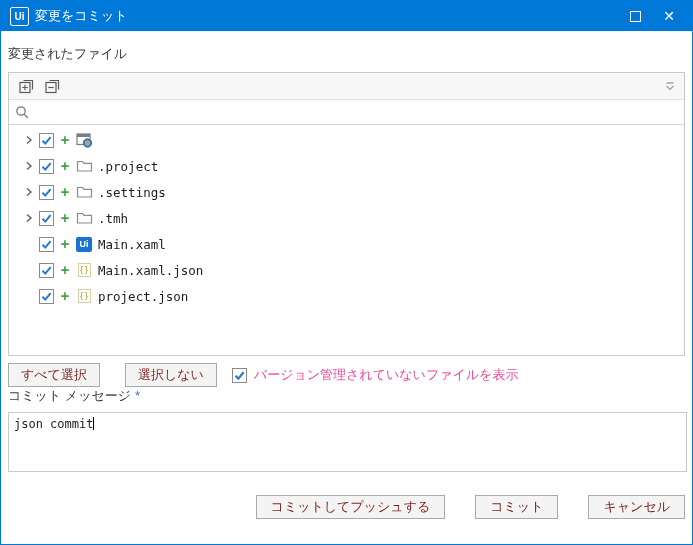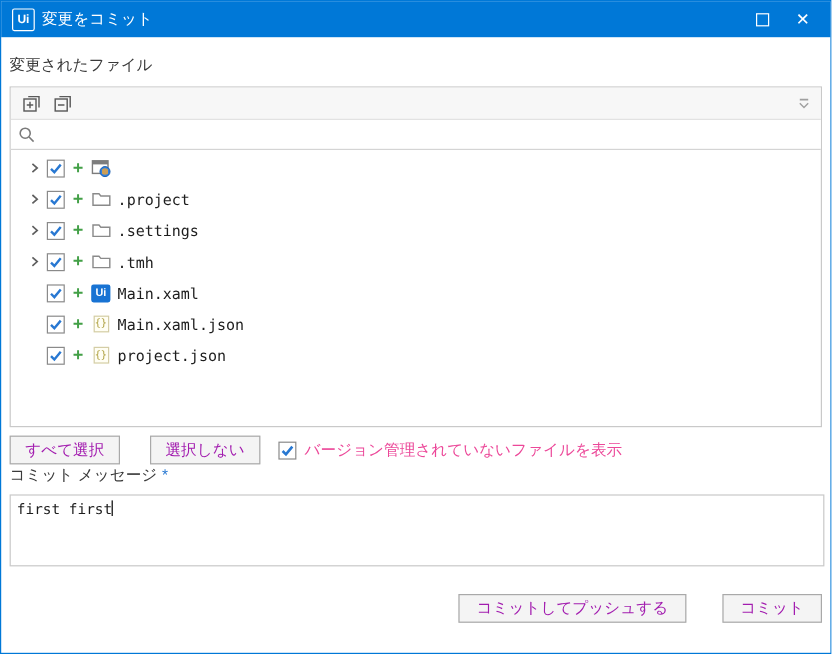--- a/index.html
+++ b/index.html
@@ -36,21 +36,21 @@
   .cbox { width:15px; height:15px; border:1px solid #8a8a8a; background:#fff; margin-left:2px; display:flex; align-items:center; justify-content:center; flex-shrink:0; }
   .status-plus { width:18px; text-align:center; color:#43a047; font-weight:bold; font-size:14px; margin-left:2px; flex-shrink:0; font-family:"DejaVu Sans Mono",monospace; }
   .node-icon { width:20px; display:flex; align-items:center; justify-content:center; flex-shrink:0; }
   .node-label { font-size:12.5px; color:#1d1d1d; margin-left:4px; font-family:"DejaVu Sans Mono",monospace; white-space:pre; }
 
   .ui-file-icon { width:16px; height:15px; background:#1873d3; border-radius:2px; color:#fff; font-weight:bold; font-size:9px; display:flex; align-items:center; justify-content:center; }
   .json-file-icon { width:13px; height:14px; border:1px solid #d4cda6; background:#fffef4; color:#ad9e3b; font-size:8.5px; display:flex; align-items:center; justify-content:center; font-family:"DejaVu Sans Mono",monospace; }
 
   
   .select-row { display:flex; align-items:center; margin-top:7px; }
-  .gbtn { height:24px; background:#f4f4f4; border:1px solid #a9a9a9; font-size:13px; color:#a21caf; padding:0 12px; font-family:"Liberation Sans",sans-serif; }
+  .gbtn { height:24px; background:#f4f4f4; border:1px solid #a9a9a9; font-size:13px; color:#7f1d1d; padding:0 12px; font-family:"Liberation Sans",sans-serif; }
   .gbtn + .gbtn { margin-left:25px; }
   .chk-wrap { display:flex; align-items:center; margin-left:13px; }
   .chk-label { font-size:13px; color:#ec4899; margin-left:7px; }
 
   
   .commit-label { font-size:13px; color:#3a3a3a; }
   .req-star { color:#2878d2; margin-left:4px; }
   .msg-box { margin-top:7px; width:679px; height:60px; border:1px solid #c9c9c9; background:#fff; padding:4px 5px; font-size:12px; font-family:"DejaVu Sans Mono",monospace; color:#1d1d1d; line-height:1.3; }
   .caret { display:inline-block; width:1px; height:13px; background:#000; vertical-align:-2px; animation:blink 1s steps(1) infinite; }
   @keyframes blink { 50% { opacity:0; } }
@@ -253,22 +253,23 @@
             </svg>
         </span>
         <span class="chk-label">バージョン管理されていないファイルを表示</span>
       </span>
     </div>
 
     <div class="commit-label">
       <span>コミット メッセージ</span><span class="req-star">*</span>
     </div>
     <div class="msg-box">
-      <span>first first</span><span class="caret"></span>
+      <span>json commit</span><span class="caret"></span>
     </div>
 
     <div class="footer">
       <button class="gbtn">コミットしてプッシュする</button>
       <button class="gbtn">コミット</button>
+      <button class="gbtn">キャンセル</button>
     </div>
 
   </div>
 </div>
 
 </body></html>

